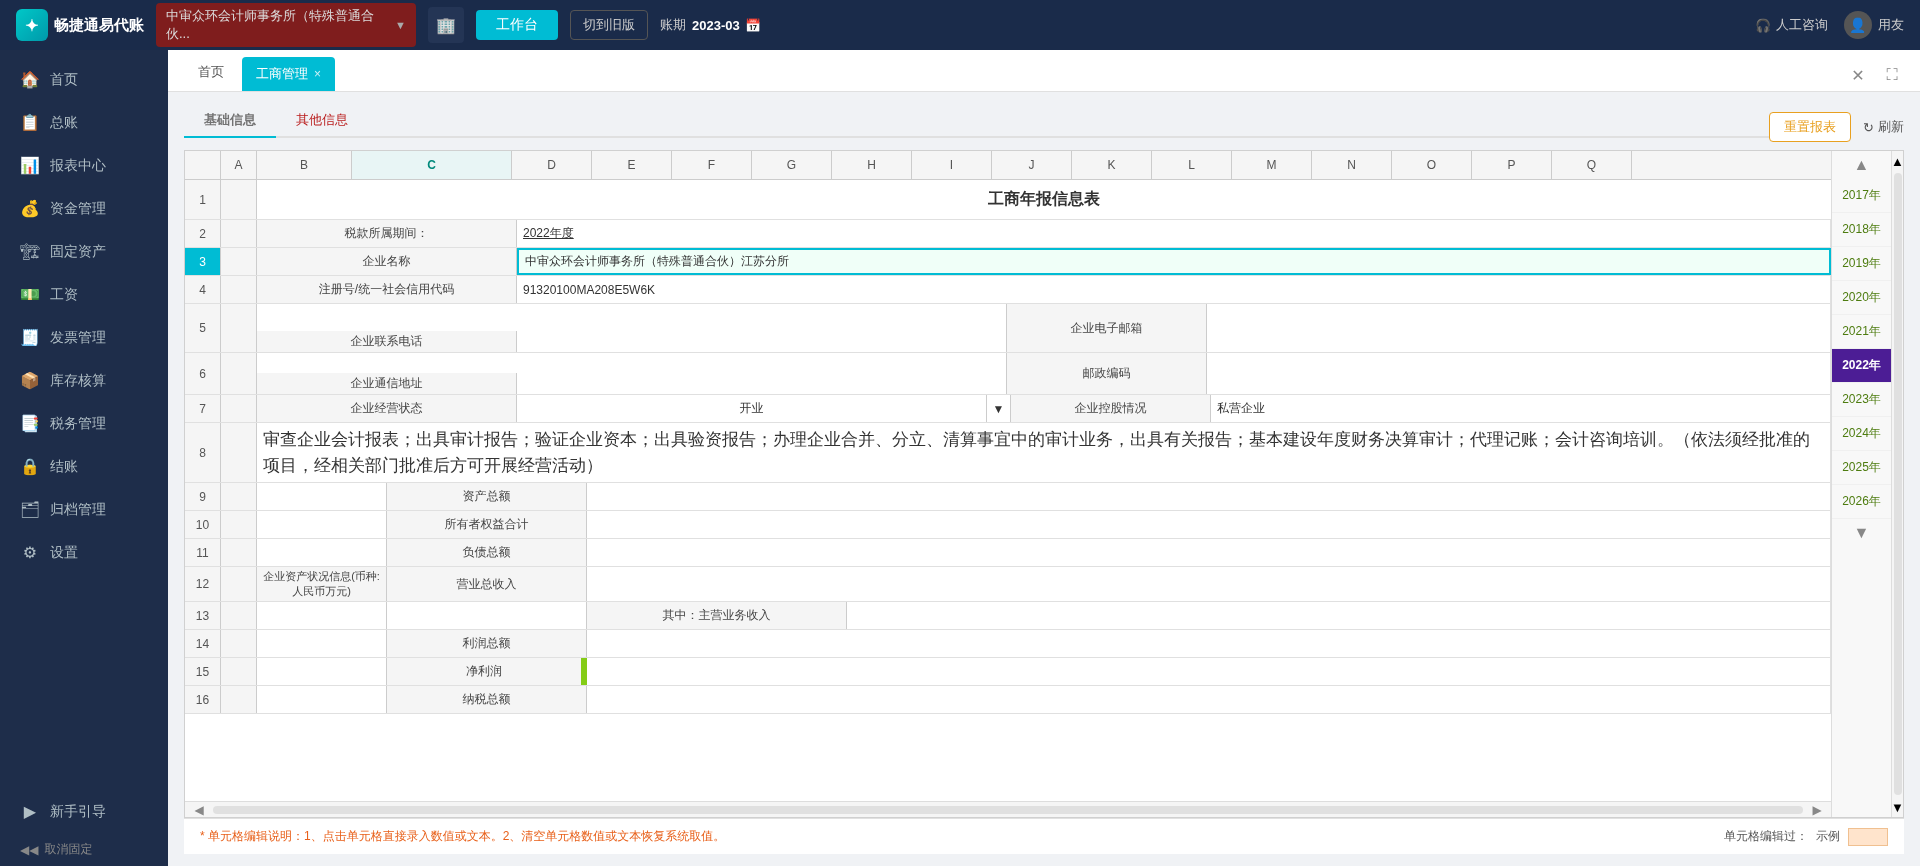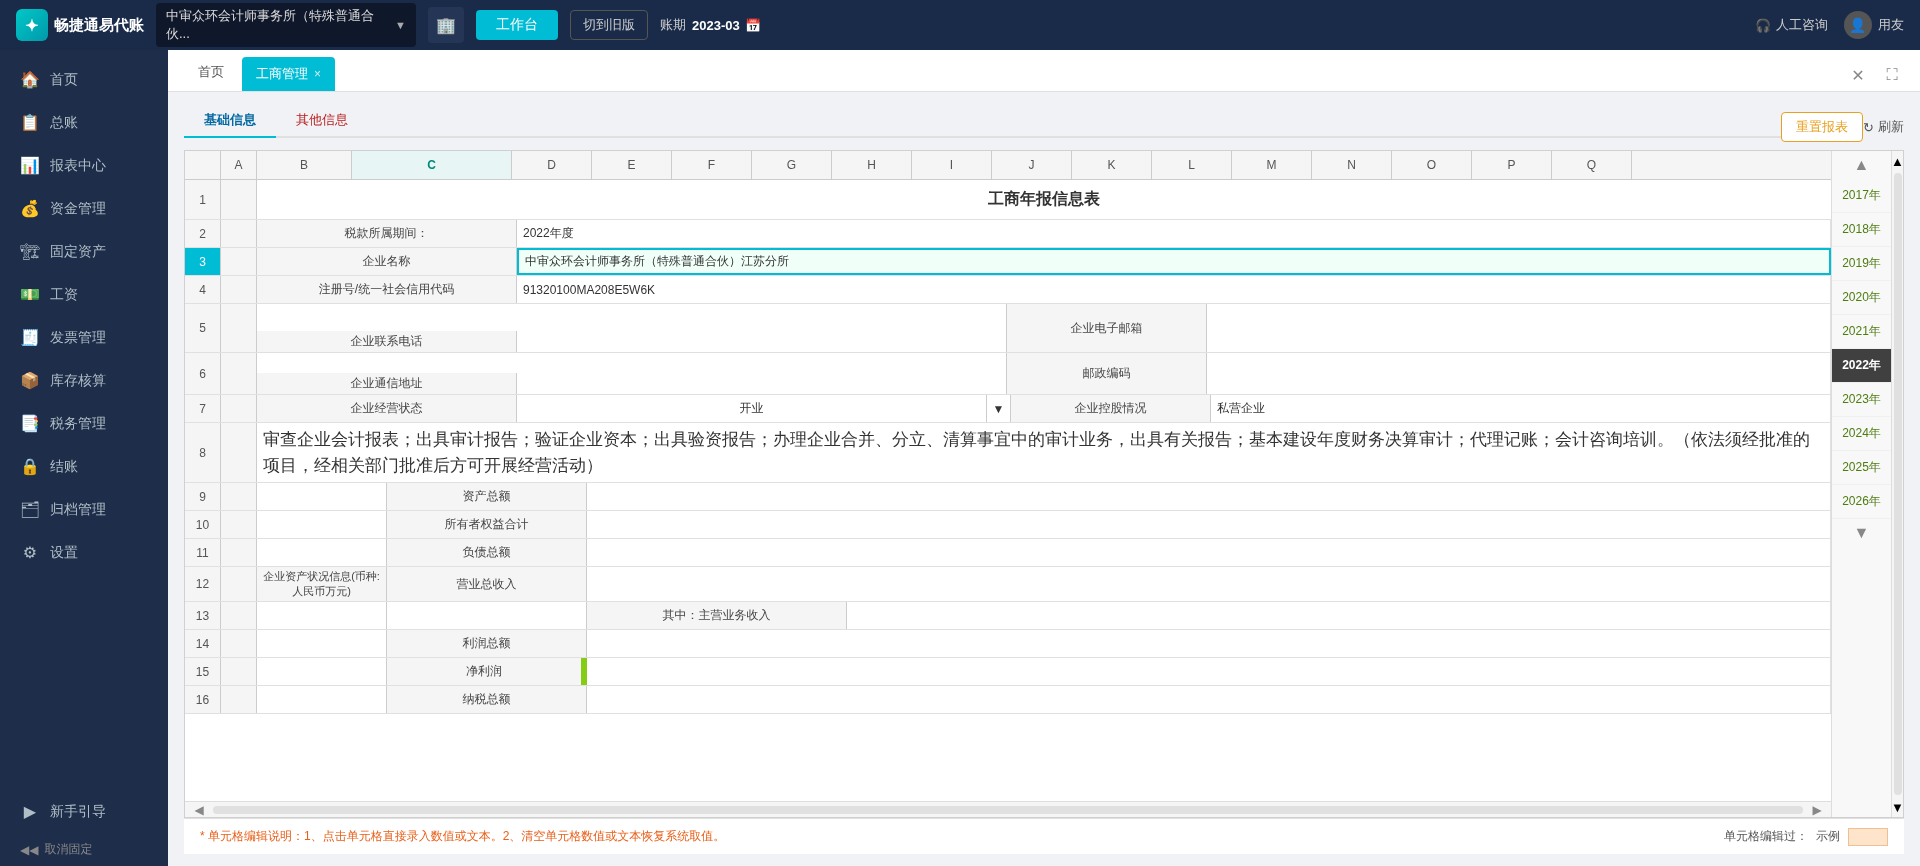--- a/index.html
+++ b/index.html
@@ -2,21 +2,21 @@
 <html><head>
   <meta charset="utf-8">
   <style>
     * { box-sizing: border-box; margin: 0; padding: 0; }
     body { font-family: "Microsoft YaHei", "PingFang SC", sans-serif; font-size: 13px; background: #f0f2f5; width: 1920px; height: 866px; overflow: hidden; display: flex; flex-direction: column; }
 
     
     .topbar { height: 50px; background: #1a2b4a; display: flex; align-items: center; padding: 0 16px; gap: 12px; flex-shrink: 0; }
     .topbar-logo { display: flex; align-items: center; gap: 6px; color: #fff; font-size: 15px; font-weight: bold; white-space: nowrap; }
     .topbar-logo-icon { width: 32px; height: 32px; background: linear-gradient(135deg, #00c8c8, #0099aa); border-radius: 6px; display: flex; align-items: center; justify-content: center; color: #fff; font-size: 16px; }
-    .topbar-company { display: flex; align-items: center; background: #0f172a; border-radius: 4px; padding: 4px 10px; color: #ddd; font-size: 13px; gap: 6px; cursor: pointer; max-width: 260px; }
+    .topbar-company { display: flex; align-items: center; background: #7f1d1d; border-radius: 4px; padding: 4px 10px; color: #ddd; font-size: 13px; gap: 6px; cursor: pointer; max-width: 260px; }
     .topbar-company .arrow { color: #aaa; font-size: 11px; }
     .topbar-icon-btn { width: 36px; height: 36px; background: #243555; border-radius: 4px; display: flex; align-items: center; justify-content: center; color: #ccc; cursor: pointer; font-size: 16px; }
     .topbar-workbench { background: #00bcd4; color: #fff; border-radius: 4px; padding: 6px 20px; font-size: 14px; cursor: pointer; white-space: nowrap; }
     .topbar-oldver { background: transparent; border: 1px solid #555; color: #ccc; border-radius: 4px; padding: 5px 12px; font-size: 13px; cursor: pointer; white-space: nowrap; }
     .topbar-period { display: flex; align-items: center; color: #ccc; font-size: 13px; gap: 6px; }
     .topbar-period-val { color: #fff; font-weight: bold; }
     .topbar-right { margin-left: auto; display: flex; align-items: center; gap: 16px; color: #ccc; font-size: 13px; }
     .topbar-right .service { display: flex; align-items: center; gap: 4px; cursor: pointer; }
     .topbar-right .user { display: flex; align-items: center; gap: 6px; cursor: pointer; }
     .user-avatar { width: 28px; height: 28px; background: #555; border-radius: 50%; display: flex; align-items: center; justify-content: center; color: #ccc; font-size: 14px; }
@@ -40,22 +40,22 @@
     .tab-close { cursor: pointer; color: rgba(255,255,255,0.8); font-size: 12px; }
     .tab-bar-right { margin-left: auto; display: flex; align-items: center; gap: 10px; padding-bottom: 4px; }
     .icon-btn-small { width: 24px; height: 24px; display: flex; align-items: center; justify-content: center; cursor: pointer; color: #888; font-size: 16px; }
 
     
     .page-content { flex: 1; overflow: hidden; display: flex; flex-direction: column; padding: 12px 16px; }
 
     
     .sub-tabs { display: flex; gap: 0; margin-bottom: 12px; border-bottom: 2px solid #e0e0e0; }
     .sub-tab { padding: 7px 20px; font-size: 13px; cursor: pointer; color: #b91c1c; border-bottom: 2px solid transparent; margin-bottom: -2px; }
-    .sub-tab.active { color: #0369a1; border-bottom: 2px solid #00bcd4; font-weight: bold; }
-    .sub-tab-actions { margin-left: auto; display: flex; align-items: center; gap: 0; }
+    .sub-tab.active { color: #737373; border-bottom: 2px solid #00bcd4; font-weight: bold; }
+    .sub-tab-actions { margin-left: auto; display: flex; align-items: center; gap: 12px; }
     .btn-reset { border: 1px solid #e8a020; color: #e8a020; background: #fff; border-radius: 4px; padding: 5px 14px; font-size: 13px; cursor: pointer; }
     .btn-refresh { border: none; background: none; color: #555; font-size: 13px; cursor: pointer; display: flex; align-items: center; gap: 4px; }
 
     
     .spreadsheet-wrapper { flex: 1; overflow: hidden; display: flex; border: 1px solid #d0d0d0; background: #fff; position: relative; }
     .spreadsheet-main { flex: 1; overflow: hidden; display: flex; flex-direction: column; }
 
     
     .col-header-row { display: flex; background: #f5f5f5; border-bottom: 1px solid #ccc; flex-shrink: 0; }
     .row-num-cell { width: 36px; min-width: 36px; height: 28px; border-right: 1px solid #ccc; display: flex; align-items: center; justify-content: center; background: #f5f5f5; font-size: 12px; color: #888; flex-shrink: 0; }
@@ -68,21 +68,21 @@
     .sp-rnum { width: 36px; min-width: 36px; border-right: 1px solid #ccc; display: flex; align-items: center; justify-content: center; background: #f5f5f5; font-size: 12px; color: #555; flex-shrink: 0; }
     .sp-cell { border-right: 1px solid #e0e0e0; display: flex; align-items: center; padding: 2px 6px; font-size: 12px; color: #333; overflow: hidden; flex-shrink: 0; }
     .sp-cell.center { justify-content: center; text-align: center; }
     .sp-cell.title-cell { font-size: 16px; font-weight: bold; color: #333; justify-content: center; border: none; }
     .sp-cell.header-bg { background: #f5f5f5; color: #444; }
 
     
     .year-sidebar { width: 60px; min-width: 60px; background: #f8f8f8; border-left: 1px solid #ddd; display: flex; flex-direction: column; align-items: center; overflow-y: auto; flex-shrink: 0; }
     .year-nav-btn { width: 32px; height: 28px; display: flex; align-items: center; justify-content: center; cursor: pointer; color: #888; font-size: 16px; }
     .year-item { width: 100%; display: flex; align-items: center; justify-content: center; padding: 8px 4px; font-size: 12px; color: #4d7c0f; cursor: pointer; border-bottom: 1px solid #f0f0f0; }
-    .year-item.active { background: #404040; color: #fff; font-weight: bold; }
+    .year-item.active { background: #4c1d95; color: #fff; font-weight: bold; }
 
     
     .bottom-bar { height: 36px; background: #fff; border-top: 1px solid #e0e0e0; display: flex; align-items: center; padding: 0 16px; font-size: 12px; color: #e8601a; flex-shrink: 0; gap: 8px; }
     .bottom-bar-right { margin-left: auto; display: flex; align-items: center; gap: 8px; color: #555; font-size: 12px; }
     .example-box { width: 40px; height: 18px; background: #ffe4cc; border: 1px solid #f0c090; display: inline-block; }
 
     
     .h-scrollbar { height: 16px; background: #f5f5f5; border-top: 1px solid #ddd; display: flex; align-items: center; padding: 0 4px; }
     .h-scroll-left { width: 20px; height: 14px; display: flex; align-items: center; justify-content: center; cursor: pointer; color: #888; font-size: 12px; }
     .h-scroll-track { flex: 1; height: 8px; background: #e0e0e0; border-radius: 4px; position: relative; margin: 0 4px; }
@@ -246,21 +246,21 @@
             <div class="sp-row title-row">
               <div class="sp-rnum">1</div>
               <div class="sp-cell" style="width:36px;background:#f5f5f5;border-right:1px solid #ccc;"></div>
               <div class="sp-cell title-cell" style="flex:1;font-size:16px;font-weight:bold;justify-content:center;">工商年报信息表</div>
             </div>
 
             <div class="sp-row">
               <div class="sp-rnum">2</div>
               <div class="sp-cell header-bg" style="width:36px;border-right:1px solid #ccc;"></div>
               <div class="sp-cell header-bg center" style="width:260px;border-right:1px solid #ccc;">税款所属期间：</div>
-              <div class="sp-cell" style="flex:1;">2022年度</div>
+              <div class="sp-cell" style="flex:1;text-decoration:underline;">2022年度</div>
             </div>
 
             <div class="sp-row selected">
               <div class="sp-rnum" style="background:#00bcd4;color:#fff;">3</div>
               <div class="sp-cell header-bg" style="width:36px;border-right:1px solid #ccc;"></div>
               <div class="sp-cell header-bg center" style="width:260px;border-right:1px solid #ccc;">企业名称</div>
               <div class="sp-cell" style="flex:1;border:2px solid #00bcd4;background:#f0fff8;">中审众环会计师事务所（特殊普通合伙）江苏分所</div>
             </div>
 
             <div class="sp-row">

